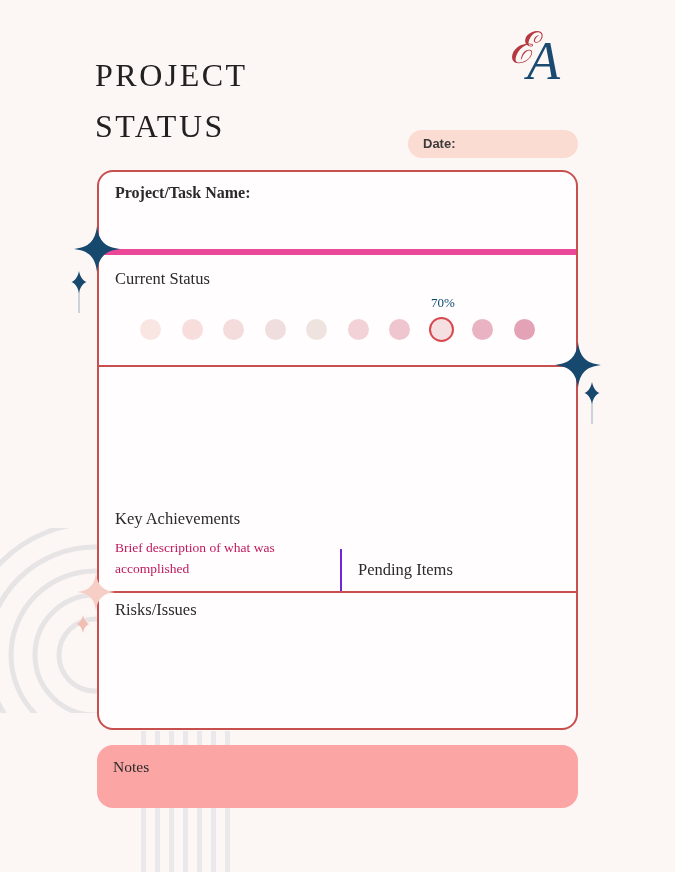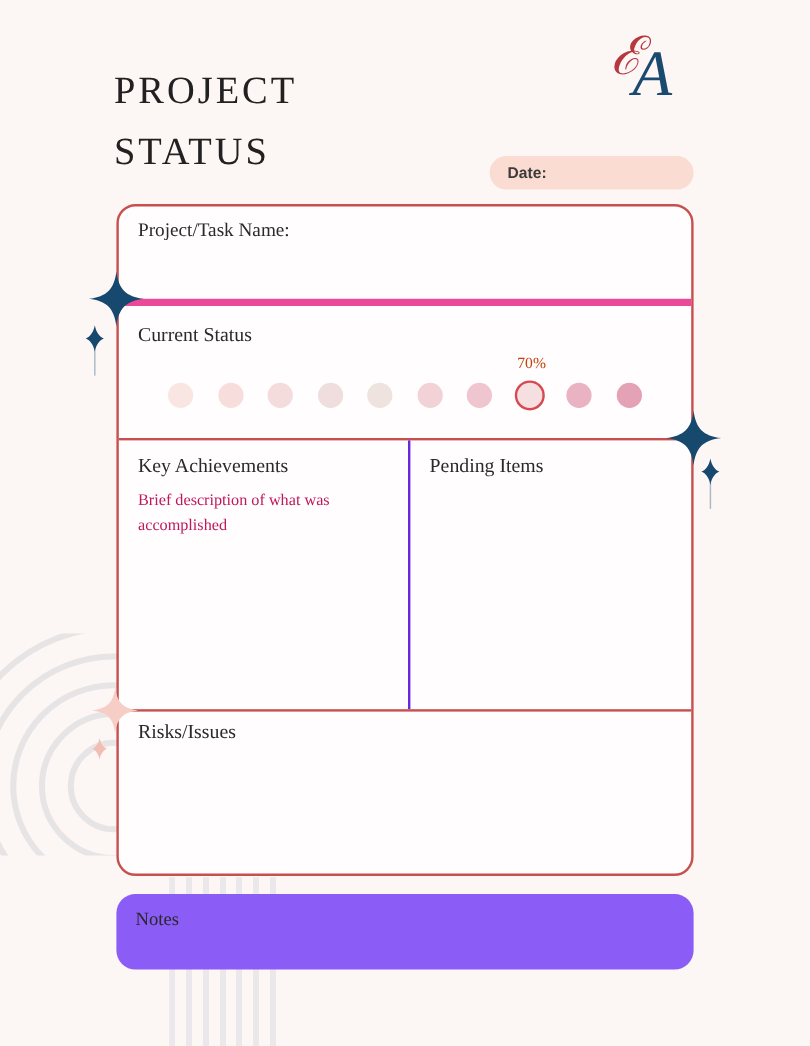--- a/index.html
+++ b/index.html
@@ -48,38 +48,38 @@
   .card {
     position:absolute; left:97px; top:170px; width:481px; height:560px;
     background:#fffdfd; border:2px solid #c7504f; border-radius:16px;
     box-sizing:border-box; z-index:1;
   }
   .sec { position:relative; box-sizing:border-box; }
   .sec-label { font-size:16.5px; color:#2b2929; }
   .placeholder { font-size:13.5px; color:#be185d; line-height:1.55; margin-top:9px; }
   .sec1 { height:77px; padding:12px 16px; }
   .sec2 { height:116px; border-top:6px solid #ec4899; padding:14px 16px; }
-  .sec3 { height:226px; border-top:2px solid #c7504f; display:flex; }
+  .sec3 { height:226px; border-top:2px solid #c7504f; display:flex;align-items:flex-end; }
   .sec3 .col { box-sizing:border-box; padding:11px 16px; }
   .sec3 .col1 { width:241px; }
   .sec3 .col2 { flex:1; border-left:2px solid #6d28d9; }
   .sec4 { height:137px; border-top:2px solid #c7504f; padding:7px 16px; }
   .sec4 .placeholder { margin-top:6px; }
   
   .pct {
     position:absolute; left:322px; top:40px; width:44px;
-    text-align:center; font-size:13px; color:#c2410c;
+    text-align:center; font-size:13px; color:#0c4a6e;
   }
   .dots { position:absolute; left:41px; top:64px; display:flex; gap:20.5px; align-items:center; }
   .dot { width:21px; height:21px; border-radius:50%; display:inline-block; }
   .dot.marker { border:2px solid #d8494f; margin:-2px; }
   
   .notes {
     position:absolute; left:97px; top:745px; width:481px; height:63px;
-    background:#8b5cf6; border-radius:16px; box-sizing:border-box;
+    background:#fca5a5; border-radius:16px; box-sizing:border-box;
     padding:13px 16px; z-index:1;
   }
   .notes .sec-label { font-size:15.5px; }
 </style>
 </head>
 <body>
 
 <div class="page">
 
   <svg class="arcs" width="200" height="185" viewBox="0 0 200 185">
@@ -104,21 +104,21 @@
     <span class="l2">A</span>
   </div>
 
   <div class="date-pill">
     <span class="date-label">Date:</span>
   </div>
 
   <div class="card">
 
     <div class="sec sec1">
-      <span class="sec-label" style="font-size:16px;">Project/Task Name:</span>
+      <span class="sec-label" style="font-size:16px;font-weight:bold;">Project/Task Name:</span>
     </div>
 
     <div class="sec sec2">
       <span class="sec-label">Current Status</span>
       <span class="pct">70%</span>
       <div class="dots">
           <span class="dot" style="background: rgb(249, 230, 227);"></span>
           <span class="dot" style="background: rgb(247, 222, 221);"></span>
           <span class="dot" style="background: rgb(244, 219, 220);"></span>
           <span class="dot" style="background: rgb(240, 222, 223);"></span>

